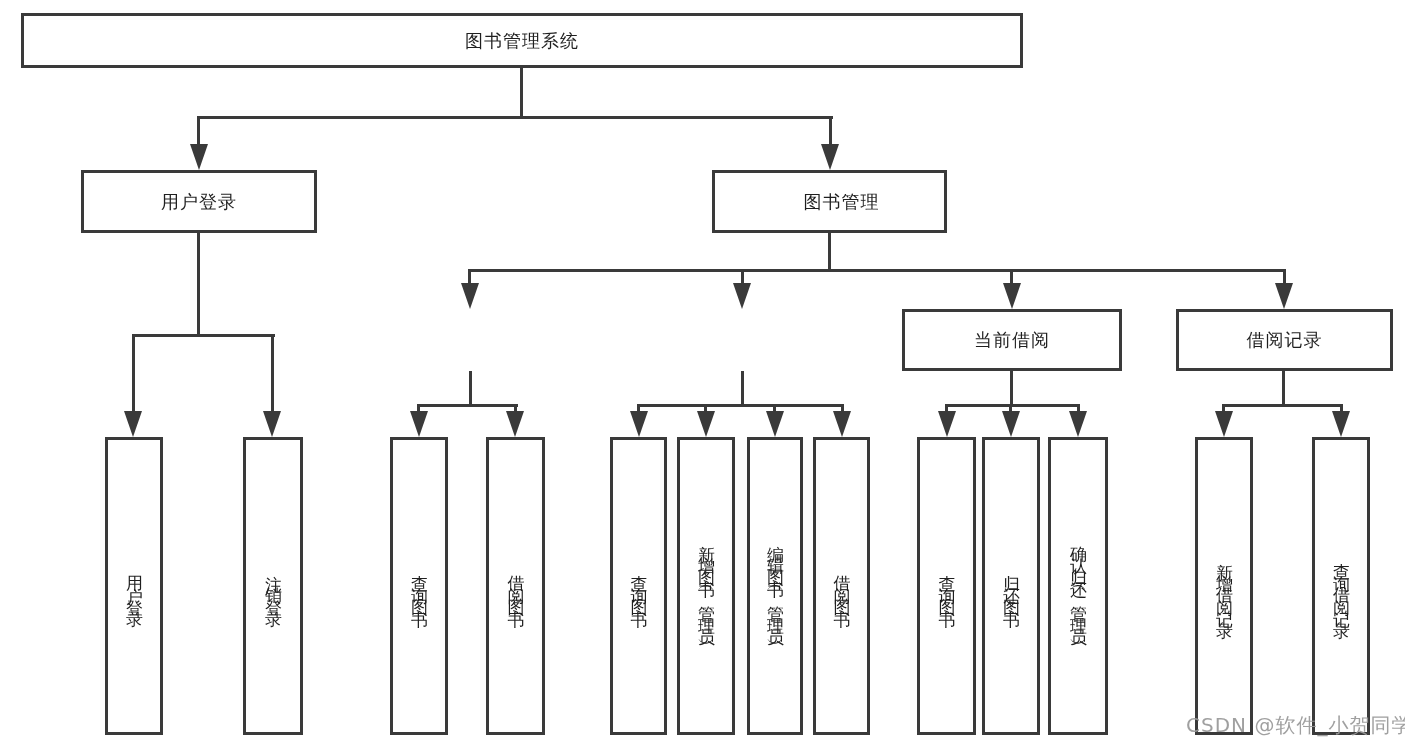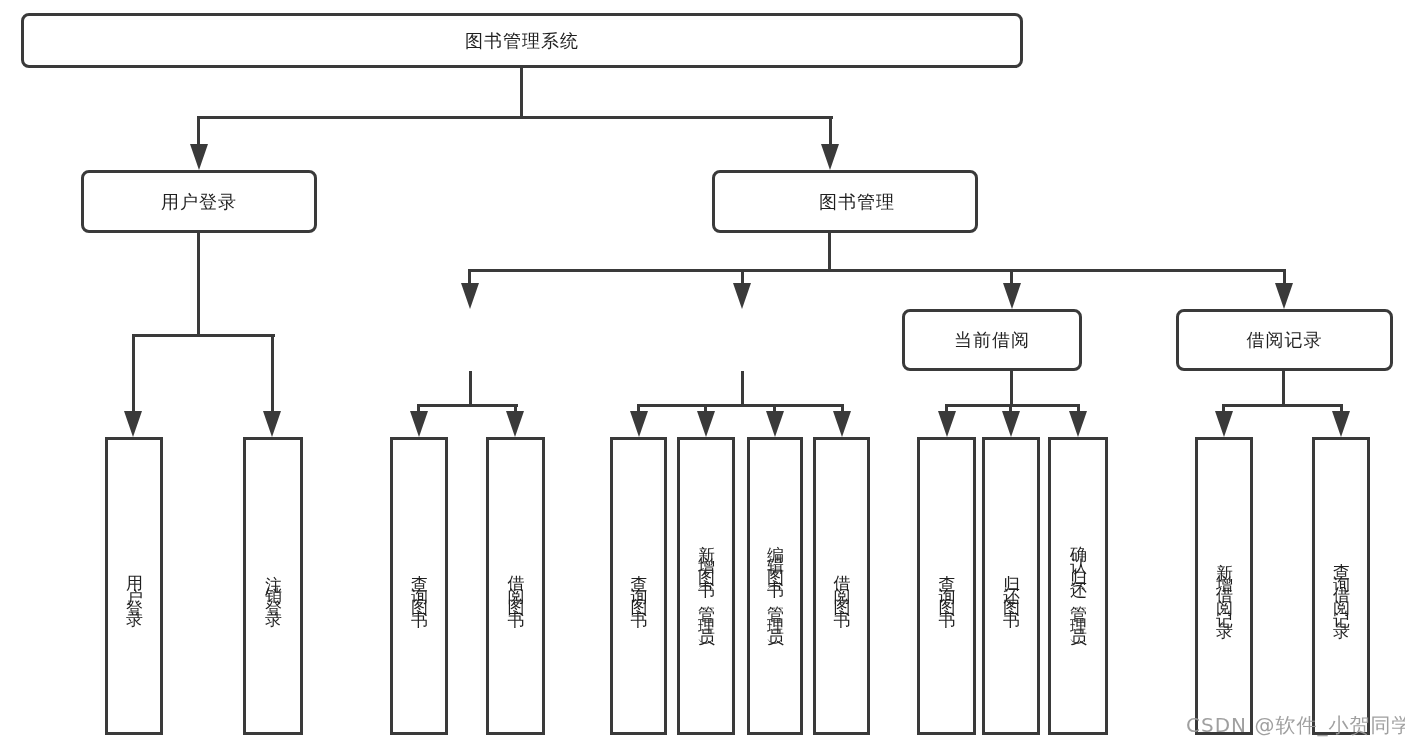--- a/index.html
+++ b/index.html
@@ -13,21 +13,21 @@
   .box {
     position:absolute;
     box-sizing:border-box;
     border:3px solid #3a3a3a;
     background:#ffffff;
     display:flex;
     align-items:center;
     justify-content:center;
     color:#1f1f1f;
   }
-  .hnode { font-size:18px; letter-spacing:1px;border-radius:8px; }
+  .hnode { font-size:18px; letter-spacing:1px; }
   .leaf  { font-size:17px; }
   .leaf .vtext {
     writing-mode:vertical-rl;
     text-orientation:mixed;
     letter-spacing:12px;
     line-height:1.05;
   }
   .vline, .hline { position:absolute; background:#3a3a3a; }
   .vline { width:3px; }
   .hline { height:3px; }
@@ -59,21 +59,21 @@
   <div class="vline" style="left:520px; top:68px;  height:50px;"></div>
   <div class="hline" style="left:197px; top:116px; width:636px;"></div>
   <div class="vline" style="left:197px; top:116px; height:32px;"></div>
   <div class="arrow" style="left:190px; top:144px;"></div>
   <div class="vline" style="left:829px; top:116px; height:32px;"></div>
   <div class="arrow" style="left:821px; top:144px;"></div>
 
   <div class="box hnode" style="left:81px; top:170px; width:236px; height:63px;">
     <span>用户登录</span>
   </div>
-  <div class="box hnode" style="left:712px; top:170px; width:266px; height:63px;padding-left:24px;">
+  <div class="box hnode" style="left:712px; top:170px; width:235px; height:63px;padding-left:24px;">
     <span>图书管理</span>
   </div>
 
   <div class="vline" style="left:197px; top:233px; height:103px;"></div>
   <div class="hline" style="left:132px; top:334px; width:143px;"></div>
   <div class="vline" style="left:132px; top:334px; height:80px;"></div>
   <div class="arrow" style="left:124px; top:411px;"></div>
   <div class="vline" style="left:271px; top:334px; height:80px;"></div>
   <div class="arrow" style="left:263px; top:411px;"></div>
 
@@ -81,21 +81,21 @@
   <div class="hline" style="left:468px; top:269px; width:818px;"></div>
   <div class="vline" style="left:468px;  top:269px; height:16px;"></div>
   <div class="arrow" style="left:461px;  top:283px;"></div>
   <div class="vline" style="left:741px;  top:269px; height:16px;"></div>
   <div class="arrow" style="left:733px;  top:283px;"></div>
   <div class="vline" style="left:1010px; top:269px; height:16px;"></div>
   <div class="arrow" style="left:1003px; top:283px;"></div>
   <div class="vline" style="left:1283px; top:269px; height:16px;"></div>
   <div class="arrow" style="left:1275px; top:283px;"></div>
 
-  <div class="box hnode" style="left:902px; top:309px; width:180px; height:62px;">
+  <div class="box hnode" style="left:902px; top:309px; width:220px; height:62px;">
     <span>当前借阅</span>
   </div>
   <div class="box hnode" style="left:1176px; top:309px; width:217px; height:62px;">
     <span>借阅记录</span>
   </div>
 
   <div class="vline" style="left:469px; top:371px; height:35px;"></div>
   <div class="hline" style="left:417px; top:404px; width:101px;"></div>
   <div class="vline" style="left:417px; top:404px; height:9px;"></div>
   <div class="arrow" style="left:410px; top:411px;"></div>

